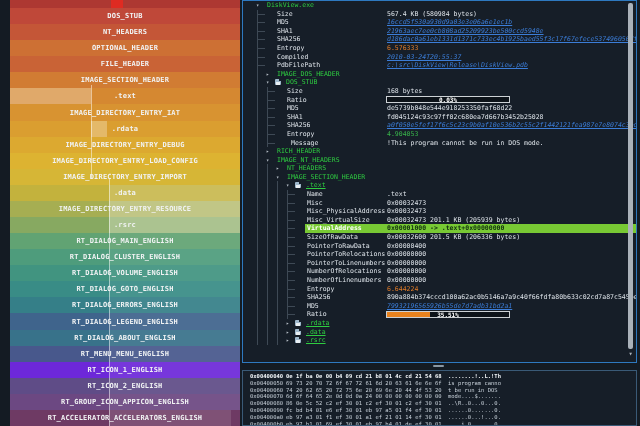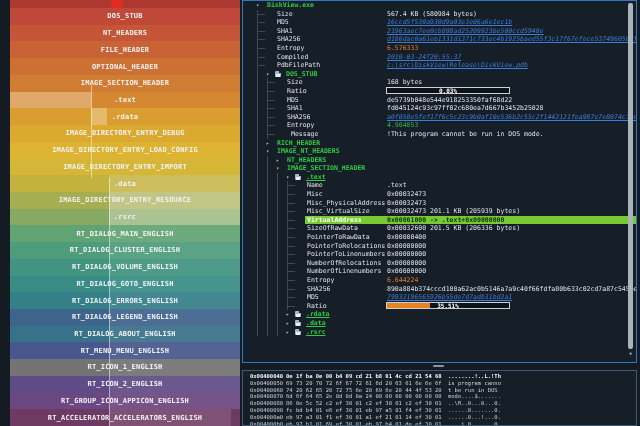--- a/index.html
+++ b/index.html
@@ -21,21 +21,21 @@
   #mlb { left:43%; top:178px; height:248px; }
 
   
   #treepanel { position:absolute; left:242px; top:0; width:395px; height:363px;
                background:#161e28; border:1px solid #2e79c0; overflow:hidden; }
   .trow { position:relative; height:8.6px; line-height:8.6px; font-size:6.5px;
           color:#dde3e9; white-space:pre; }
   .gl   { position:absolute; top:0; bottom:0; width:1px; background:#3e4955; }
   .conn { position:absolute; top:4px; height:1px; width:7px; background:#3e4955; }
   .arrow { position:absolute; top:0; color:#b3bbc4; font-size:5.5px; line-height:8.6px; }
-  .tlabel { position:absolute; font-weight:bold; color:#2ecc40; }
+  .tlabel { position:absolute; font-weight:normal; color:#2ecc40; }
   .tlabel.section { text-decoration:underline; }
   .floppy { position:absolute; width:6px; height:6px; top:1px; background:#9fb8cc; border-radius:1px; }
   .floppy::after  { content:""; position:absolute; left:1px; bottom:0; width:4px; height:3px; background:#e9eff3; }
   .floppy::before { content:""; position:absolute; right:0; top:0; width:2px; height:2px; background:#161e28; }
   .tkey { position:absolute; color:#dde3e9; }
   .tval { position:absolute; left:144px; color:#dde3e9; }
   .tval.link   { color:#3b7dd8; font-style:italic; text-decoration:underline; }
   .tval.orange { color:#e07b28; }
   .tval.green  { color:#38b44a; }
   .hlbar { position:absolute; left:62px; right:0; top:0; bottom:0; background:#78c934; }
@@ -76,33 +76,36 @@
   <div class="band partial" style="background: rgb(173, 56, 50);">
         <div class="fm-marker" style="left: 44%; width: 5%; background: rgb(223, 43, 34);"></div>
         <span class="band-label"></span>
       </div>
       <div class="band" style="background: rgb(191, 72, 57);">
         <span class="band-label">DOS_STUB</span>
       </div>
       <div class="band" style="background: rgb(196, 86, 55);">
         <span class="band-label">NT_HEADERS</span>
       </div>
+      <div class="band" style="background: rgb(205, 112, 52);">
+        <span class="band-label">OPTIONAL_HEADER</span>
+      </div>
       <div class="band" style="background: rgb(201, 99, 54);">
         <span class="band-label">FILE_HEADER</span>
-      </div>
-      <div class="band" style="background: rgb(205, 112, 52);">
-        <span class="band-label">OPTIONAL_HEADER</span>
       </div>
       <div class="band" style="background: rgb(209, 124, 51);">
         <span class="band-label">IMAGE_SECTION_HEADER</span>
       </div>
       <div class="band" style="background: rgb(213, 136, 49);">
         <div class="fm-overlay" style="left: 0%; width: 35%; opacity: 0.28;"></div>
         <span class="band-label">.text</span>
       </div>
+      <div class="band" style="background: rgb(216, 147, 49);">
+        <span class="band-label">IMAGE_DIRECTORY_ENTRY_IAT</span>
+      </div>
       <div class="band" style="background: rgb(218, 158, 48);">
         <div class="fm-overlay" style="left: 35%; width: 7%; opacity: 0.28;"></div>
         <span class="band-label">.rdata</span>
       </div>
       <div class="band" style="background: rgb(220, 169, 48);">
         <span class="band-label">IMAGE_DIRECTORY_ENTRY_DEBUG</span>
       </div>
       <div class="band" style="background: rgb(221, 179, 49);">
         <span class="band-label">IMAGE_DIRECTORY_ENTRY_LOAD_CONFIG</span>
       </div>
@@ -146,21 +149,21 @@
         <span class="band-label">RT_DIALOG_LEGEND_ENGLISH</span>
       </div>
       <div class="band" style="background: rgb(56, 114, 138);">
         <div class="fm-overlay" style="left: 43%; width: 57%; opacity: 0.07;"></div>
         <span class="band-label">RT_DIALOG_ABOUT_ENGLISH</span>
       </div>
       <div class="band" style="background: rgb(72, 88, 140);">
         <div class="fm-overlay" style="left: 43%; width: 57%; opacity: 0.07;"></div>
         <span class="band-label">RT_MENU_MENU_ENGLISH</span>
       </div>
-      <div class="band" style="background: #737373; align-items: center;">
+      <div class="band" style="background: #6d28d9; align-items: center;">
         <div class="fm-overlay" style="left: 43%; width: 57%; opacity: 0.07;"></div>
         <span class="band-label">RT_ICON_1_ENGLISH</span>
       </div>
       <div class="band" style="background: rgb(95, 76, 135);">
         <div class="fm-overlay" style="left: 43%; width: 57%; opacity: 0.07;"></div>
         <span class="band-label">RT_ICON_2_ENGLISH</span>
       </div>
       <div class="band" style="background: rgb(108, 72, 130);">
         <div class="fm-overlay" style="left: 43%; width: 57%; opacity: 0.07;"></div>
         <span class="band-label">RT_GROUP_ICON_APPICON_ENGLISH</span>
@@ -174,20 +177,21 @@
   <div id="treepanel">
     <div id="treerows">
         <div class="trow"><span class="arrow" style="left: 13px;">▾</span><span class="tlabel" style="left: 24px;">DiskView.exe</span></div>
         <div class="trow"><span class="gl" style="left: 14px;"></span><span class="conn" style="left: 15px;"></span><span class="tkey" style="left: 34px;">Size</span><span class="tval plain">567.4 KB (580984 bytes)</span></div>
         <div class="trow"><span class="gl" style="left: 14px;"></span><span class="conn" style="left: 15px;"></span><span class="tkey" style="left: 34px;">MD5</span><span class="tval link">16ccd5f530a930d9a03e3e06a6e1ec1b</span></div>
         <div class="trow"><span class="gl" style="left: 14px;"></span><span class="conn" style="left: 15px;"></span><span class="tkey" style="left: 34px;">SHA1</span><span class="tval link">21963aec7ee0cb808ad25209923be500ccd5948e</span></div>
         <div class="trow"><span class="gl" style="left: 14px;"></span><span class="conn" style="left: 15px;"></span><span class="tkey" style="left: 34px;">SHA256</span><span class="tval link">d186dac0a61eb1331d1371c733ec4b1925baed55f3c17f67efece537496050ff</span></div>
         <div class="trow"><span class="gl" style="left: 14px;"></span><span class="conn" style="left: 15px;"></span><span class="tkey" style="left: 34px;">Entropy</span><span class="tval orange">6.576333</span></div>
         <div class="trow"><span class="gl" style="left: 14px;"></span><span class="conn" style="left: 15px;"></span><span class="tkey" style="left: 34px;">Compiled</span><span class="tval link">2010-03-24T20:55:37</span></div>
         <div class="trow"><span class="gl" style="left: 14px;"></span><span class="conn" style="left: 15px;"></span><span class="tkey" style="left: 34px;">PdbFilePath</span><span class="tval link">c:\src\DiskView\Release\DiskView.pdb</span></div>
+        <div class="trow"><span class="gl" style="left: 14px;"></span><span class="arrow" style="left: 23px;">▸</span><span class="tlabel" style="left: 34px;">IMAGE_DOS_HEADER</span></div>
         <div class="trow"><span class="gl" style="left: 14px;"></span><span class="arrow" style="left: 23px;">▾</span><span class="floppy" style="left: 32px;"></span><span class="tlabel" style="left: 43px;">DOS_STUB</span></div>
         <div class="trow"><span class="gl" style="left: 14px;"></span><span class="gl" style="left: 24px;"></span><span class="conn" style="left: 25px;"></span><span class="tkey" style="left: 44px;">Size</span><span class="tval plain">168 bytes</span></div>
         <div class="trow"><span class="gl" style="left: 14px;"></span><span class="gl" style="left: 24px;"></span><span class="conn" style="left: 25px;"></span><span class="tkey" style="left: 44px;">Ratio</span><div class="rbar"><div class="rlabel">0.03%</div></div></div>
         <div class="trow"><span class="gl" style="left: 14px;"></span><span class="gl" style="left: 24px;"></span><span class="conn" style="left: 25px;"></span><span class="tkey" style="left: 44px;">MD5</span><span class="tval plain">de5739b048e544e918253350faf68d22</span></div>
         <div class="trow"><span class="gl" style="left: 14px;"></span><span class="gl" style="left: 24px;"></span><span class="conn" style="left: 25px;"></span><span class="tkey" style="left: 44px;">SHA1</span><span class="tval plain">fd045124c93c97ff02c680ea7d667b3452b25028</span></div>
         <div class="trow"><span class="gl" style="left: 14px;"></span><span class="gl" style="left: 24px;"></span><span class="conn" style="left: 25px;"></span><span class="tkey" style="left: 44px;">SHA256</span><span class="tval link">a0f050e5fef17f6c5c23c9b0af10e536b2c55c2f1442121fea987e7e8074c3ed</span></div>
         <div class="trow"><span class="gl" style="left: 14px;"></span><span class="gl" style="left: 24px;"></span><span class="conn" style="left: 25px;"></span><span class="tkey" style="left: 44px;">Entropy</span><span class="tval green">4.904053</span></div>
         <div class="trow"><span class="gl" style="left: 14px;"></span><span class="gl" style="left: 24px;"></span><span class="conn" style="left: 25px;"></span><span class="tkey" style="left: 48px;">Message</span><span class="tval plain">!This program cannot be run in DOS mode.</span></div>
         <div class="trow"><span class="gl" style="left: 14px;"></span><span class="arrow" style="left: 23px;">▸</span><span class="tlabel" style="left: 34px;">RICH_HEADER</span></div>
         <div class="trow"><span class="gl" style="left: 14px;"></span><span class="arrow" style="left: 23px;">▾</span><span class="tlabel" style="left: 34px;">IMAGE_NT_HEADERS</span></div>

